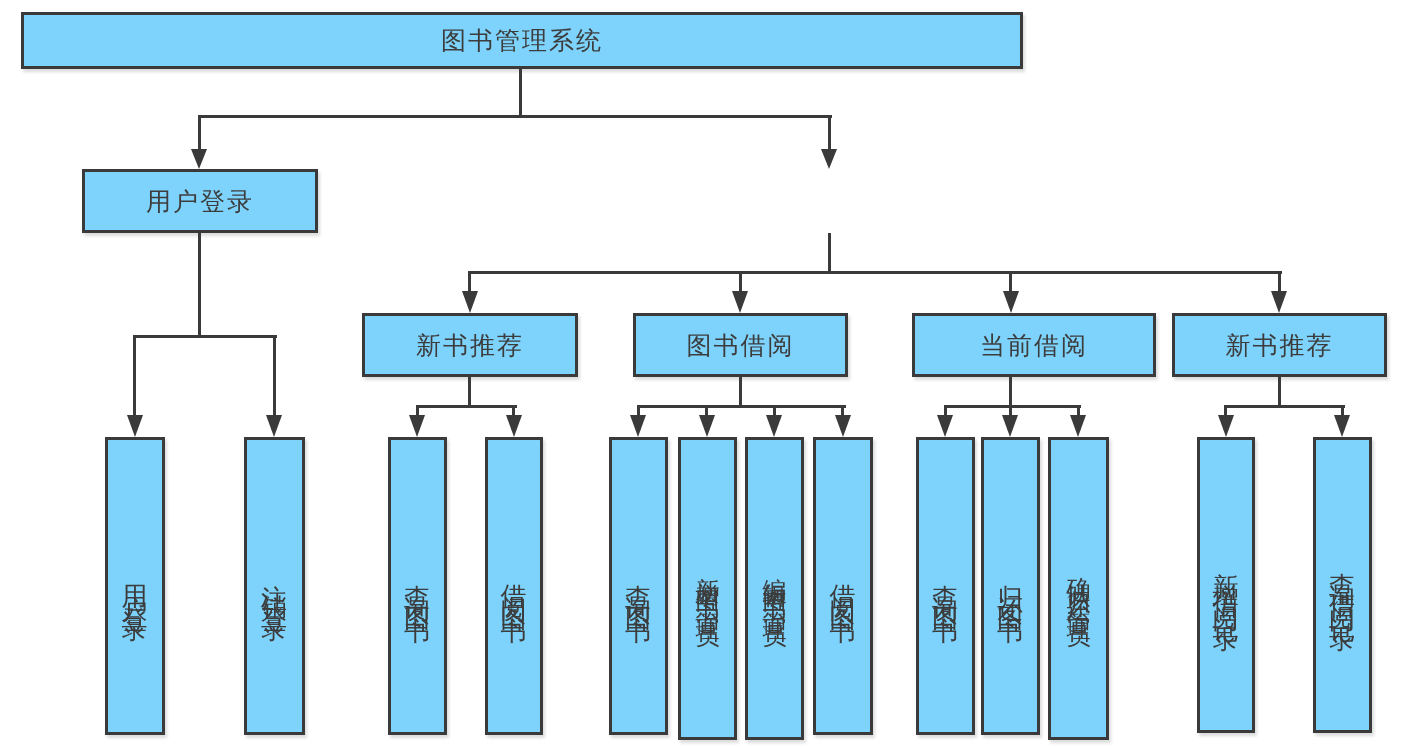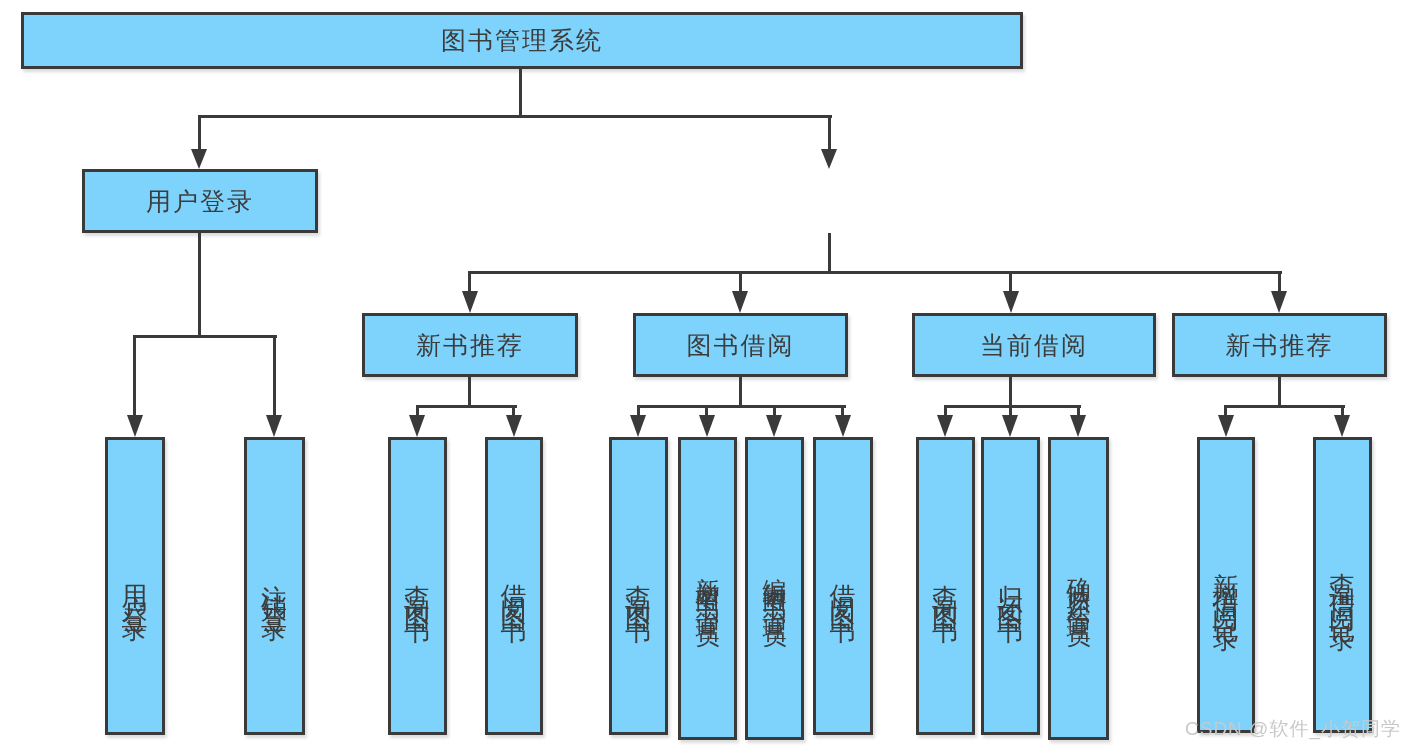--- a/index.html
+++ b/index.html
@@ -189,15 +189,14 @@
     <span class="vlabel dense">确认归还（管理员）</span>
   </div>
 
   <div class="box" style="left:1197px; top:437px; width:58px; height:296px;">
     <span class="vlabel">新增借阅记录</span>
   </div>
   <div class="box" style="left:1313px; top:437px; width:59px; height:296px;">
     <span class="vlabel">查询借阅记录</span>
   </div>
 
-  <div class="watermark">CSDN @软件_小贺同学</div>
 
 </div>
 
 </body></html>

